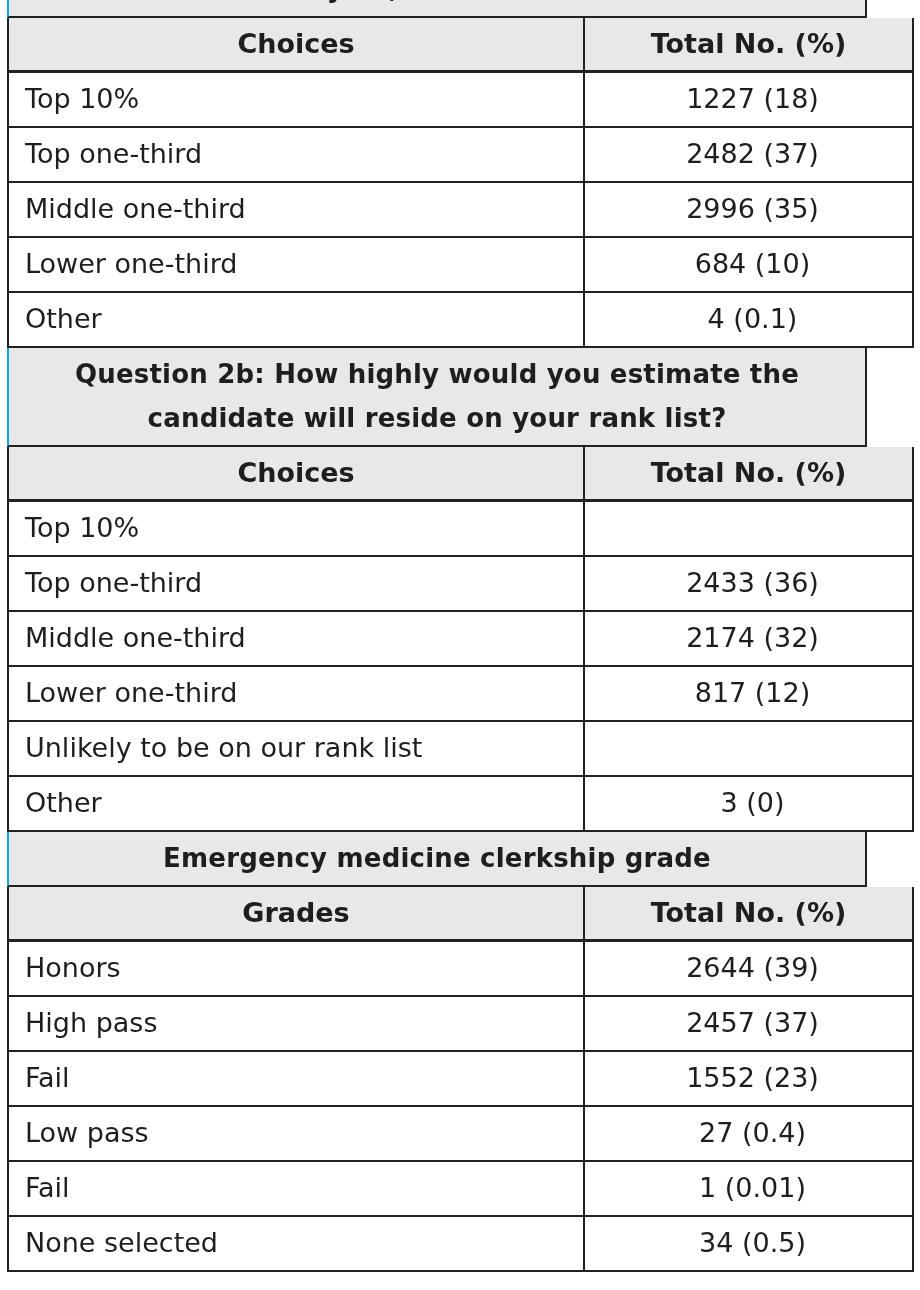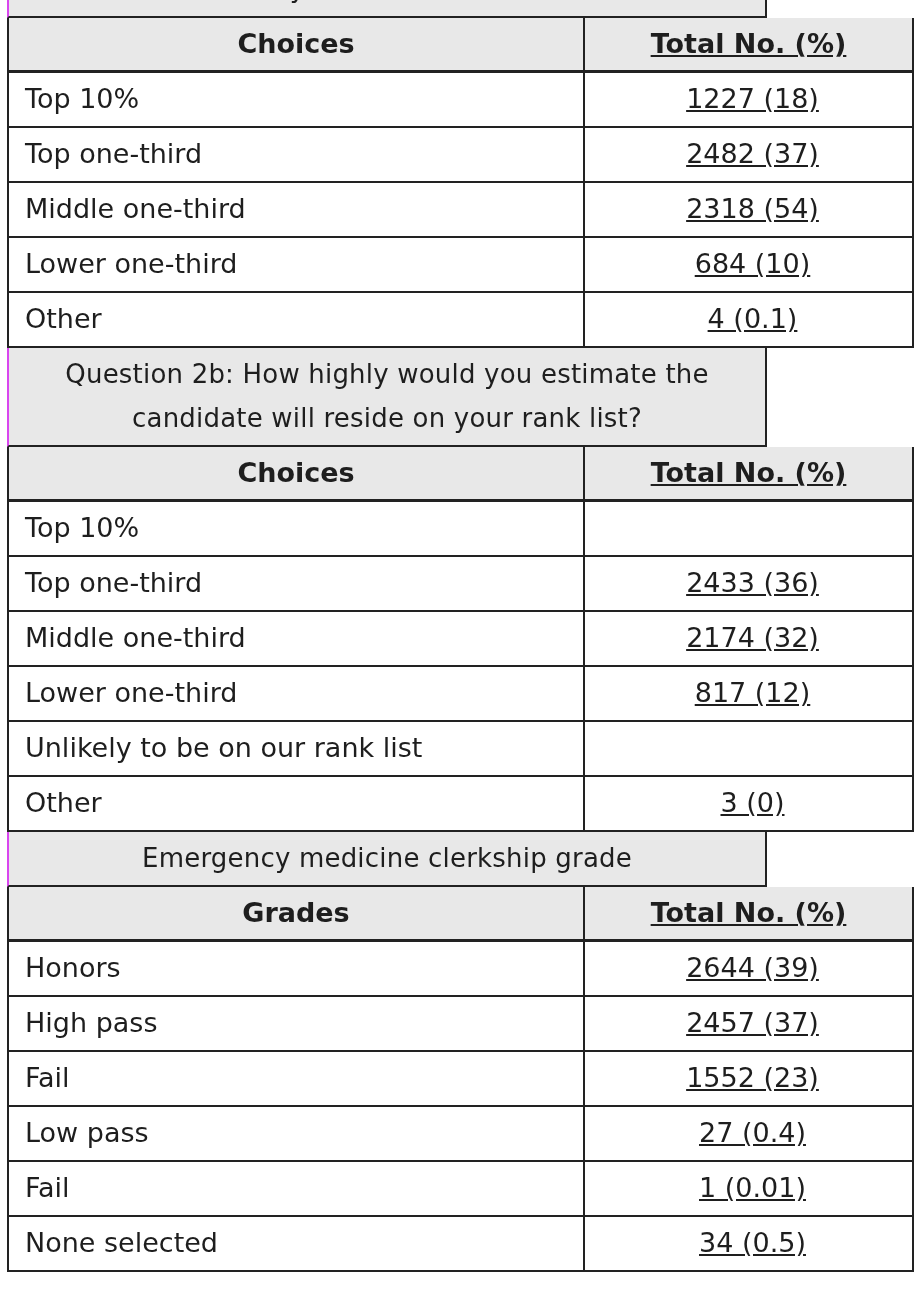--- a/index.html
+++ b/index.html
@@ -2,36 +2,36 @@
 <html><head>
   <meta charset="utf-8">
   <style>
     html, body { margin: 0; padding: 0; background: #ffffff; }
     body {
       width: 920px; height: 1290px; overflow: hidden; position: relative;
       font-family: "DejaVu Sans", sans-serif; color: #1e1e1e;
     }
     #sheet { position: absolute; left: 7px; top: -37px; width: 907px; }
     .banner {
-      box-sizing: border-box; width: 760px;
+      box-sizing: border-box; width: 860px;
       background: #e8e8e8;
-      border-left: 2px solid #d946ef; border-right: 2px solid #222; border-bottom: 2px solid #222;
-      text-align: center; font-weight: normal; font-size: 26px; line-height: 44px;
+      border-left: 2px solid #0ea5e9; border-right: 2px solid #222; border-bottom: 2px solid #222;
+      text-align: center; font-weight: bold; font-size: 26px; line-height: 44px;
       padding: 4px 20px 5px; letter-spacing: 0.2px;
     }
     .banner.single { height: 55px; line-height: 53px; padding: 0 20px; }
     .banner.cut { height: 55px; line-height: 50px; padding: 0 20px; white-space: nowrap; }
     .row {
       display: flex; box-sizing: border-box; width: 907px; height: 55px;
       border-left: 2px solid #222; border-right: 2px solid #222; border-bottom: 2px solid #222;
     }
     .row.head { background: #e8e8e8; border-bottom-width: 3px; }
     .c1 { width: 576px; box-sizing: border-box; border-right: 2px solid #222;
           font-size: 27px; line-height: 52px; padding-left: 16px; white-space: nowrap; }
-    .c2 { flex: 1; font-size: 27px; line-height: 52px; text-align: center; white-space: nowrap; padding-left: 8px; text-decoration: underline; }
+    .c2 { flex: 1; font-size: 27px; line-height: 52px; text-align: center; white-space: nowrap; padding-left: 8px; }
     .row.head .c1, .row.head .c2 { font-weight: bold; text-align: center; padding-left: 0; }
     .footnote { font-size: 24px; line-height: 30px; padding-left: 0; margin-top: 8px; white-space: nowrap; }
     .footnote sup { font-size: 15px; vertical-align: 10px; margin-right: 6px; }
   </style>
 </head>
 <body>
 
 <div id="sheet">
 
   <div class="banner cut">last academic year, this candidate is in the:</div>
@@ -42,21 +42,21 @@
   <div class="row">
     <div class="c1">Top 10%</div>
     <div class="c2">1227 (18)</div>
   </div>
   <div class="row">
     <div class="c1">Top one-third</div>
     <div class="c2">2482 (37)</div>
   </div>
   <div class="row">
     <div class="c1">Middle one-third</div>
-    <div class="c2">2318 (54)</div>
+    <div class="c2">2996 (35)</div>
   </div>
   <div class="row">
     <div class="c1">Lower one-third</div>
     <div class="c2">684 (10)</div>
   </div>
   <div class="row">
     <div class="c1">Other</div>
     <div class="c2">4 (0.1)</div>
   </div>
 

